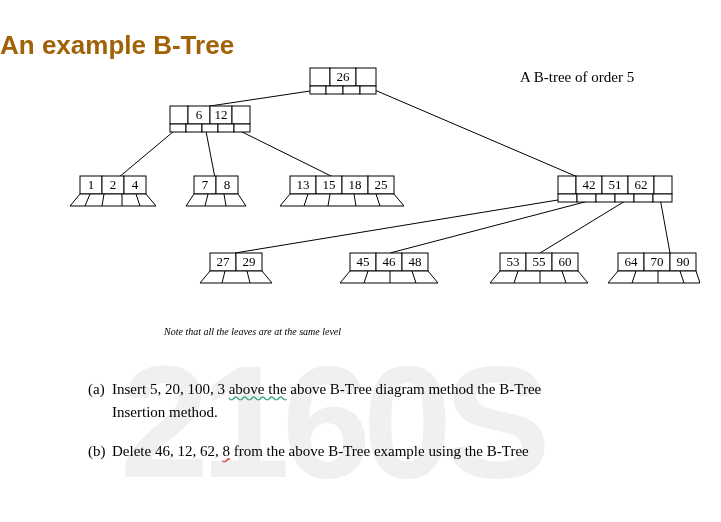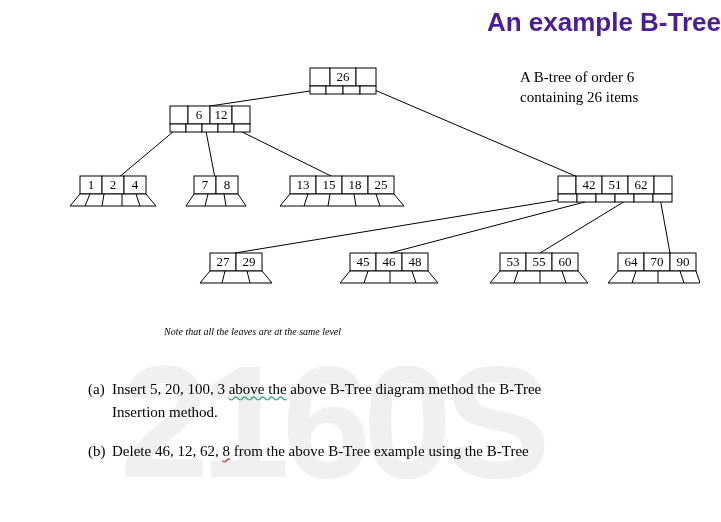--- a/index.html
+++ b/index.html
@@ -1,39 +1,38 @@
 <!DOCTYPE html>
 <html><head>
 <meta charset="utf-8">
 <style>
 *{margin:0;padding:0;box-sizing:border-box}
 body{font-family:"Times New Roman",serif;background:#fff;width:721px;height:522px;position:relative;overflow:hidden}
-.title{color:#4c1d95;font-family:Arial,sans-serif;font-weight:bold;font-size:26px;text-align:right;padding-top:7px}
+.title{color:#a16207;font-family:Arial,sans-serif;font-weight:bold;font-size:26px;text-align:left;padding-top:30px}
 .subtitle{position:absolute;top:68px;left:520px;font-size:15px;line-height:1.3}
 .note{position:absolute;top:326px;left:164px;font-style:italic;font-size:10px}
 .q{position:absolute;left:112px;font-size:15px;line-height:1.5}
 .qa{top:378px}
 .qb{top:440px}
 .q .lab{position:absolute;left:-24px}
 .q .und{text-decoration:underline;text-decoration-style:wavy;text-decoration-color:#4a8}
 .q .und2{text-decoration:underline;text-decoration-style:wavy;text-decoration-color:#c44}
 svg.tree{position:absolute;top:58px;left:60px}
 .nbox{fill:#fff;stroke:#000;stroke-width:1}
 .ntext{font-family:"Times New Roman",serif;font-size:13px;text-anchor:middle}
 .edge{stroke:#000;stroke-width:1;fill:none}
 .wm{position:absolute;top:330px;left:120px;font-size:160px;font-weight:bold;color:#f0f0f0;font-family:Arial,sans-serif;letter-spacing:-8px;z-index:-1}
 </style>
 </head>
 <body>
 
 <div class="wm">2160S</div>
 <div class="title">An example B-Tree</div>
 <div class="subtitle">
-  <span>A B-tree of order 6</span><br>
-  <span>containing 26 items</span>
+  <span>A B-tree of order 5</span><br>
 </div>
 
 <svg class="tree" width="640" height="260">
 
   <line class="edge" x1="270" y1="30" x2="150" y2="48"></line>
   <line class="edge" x1="310" y1="30" x2="520" y2="120"></line>
   <line class="edge" x1="120" y1="68" x2="58" y2="120"></line>
   <line class="edge" x1="145" y1="68" x2="155" y2="120"></line>
   <line class="edge" x1="170" y1="68" x2="275" y2="120"></line>
   <line class="edge" x1="510" y1="140" x2="175" y2="195"></line>

